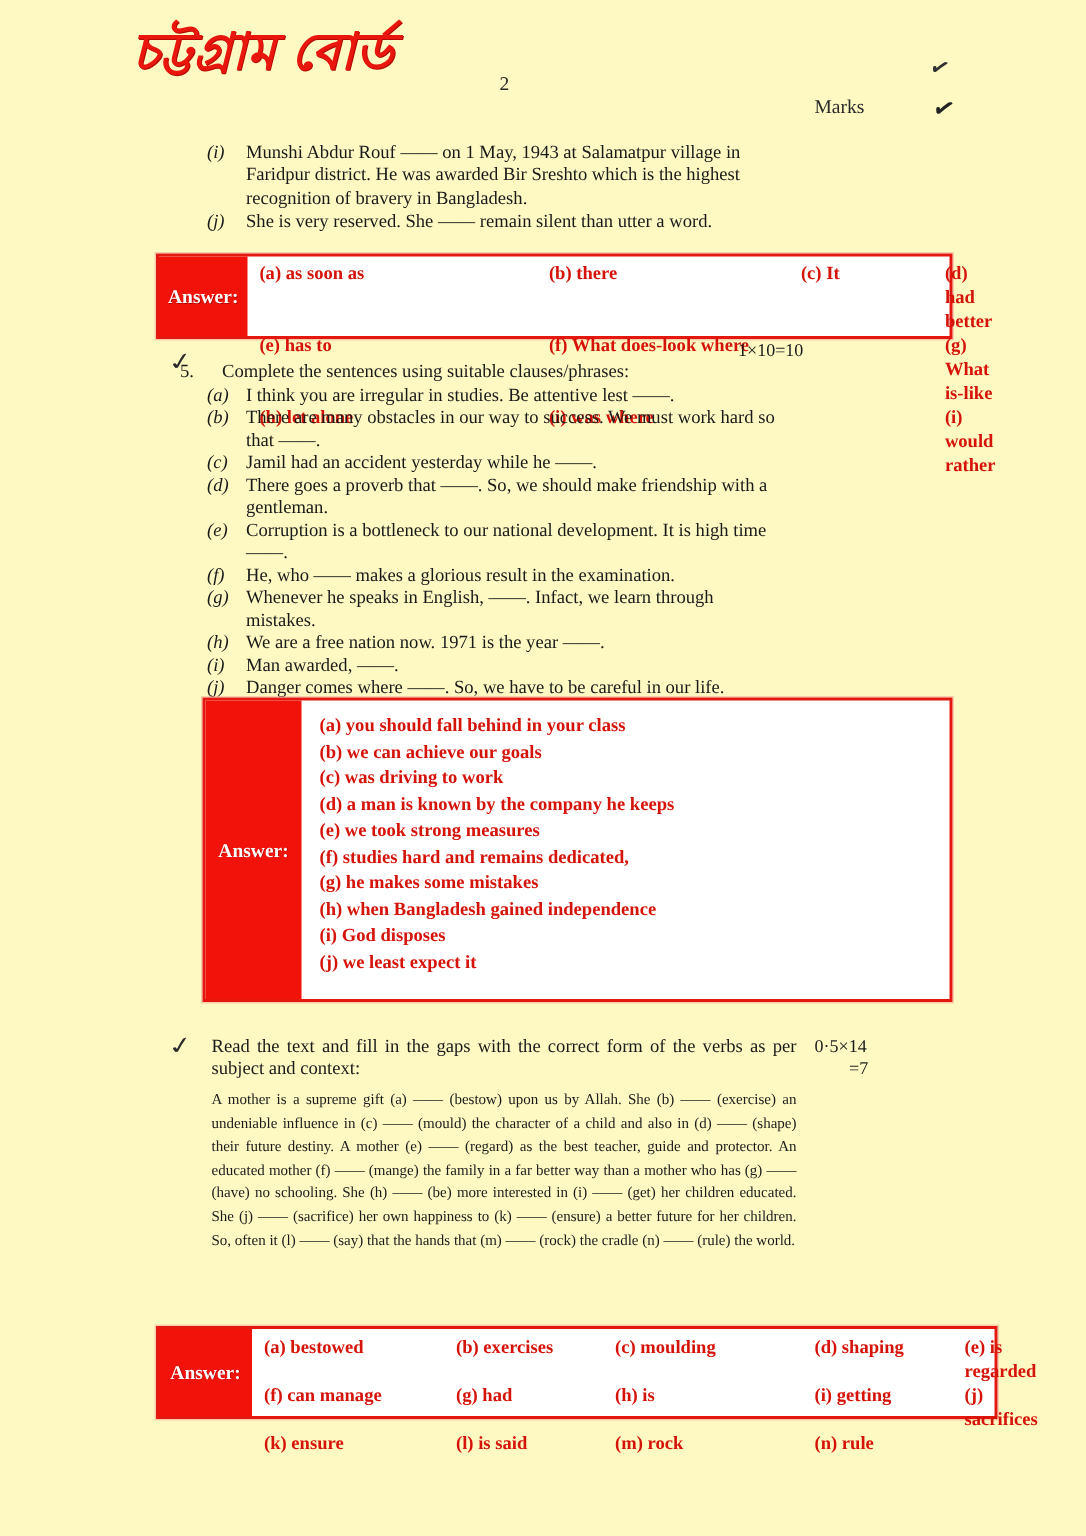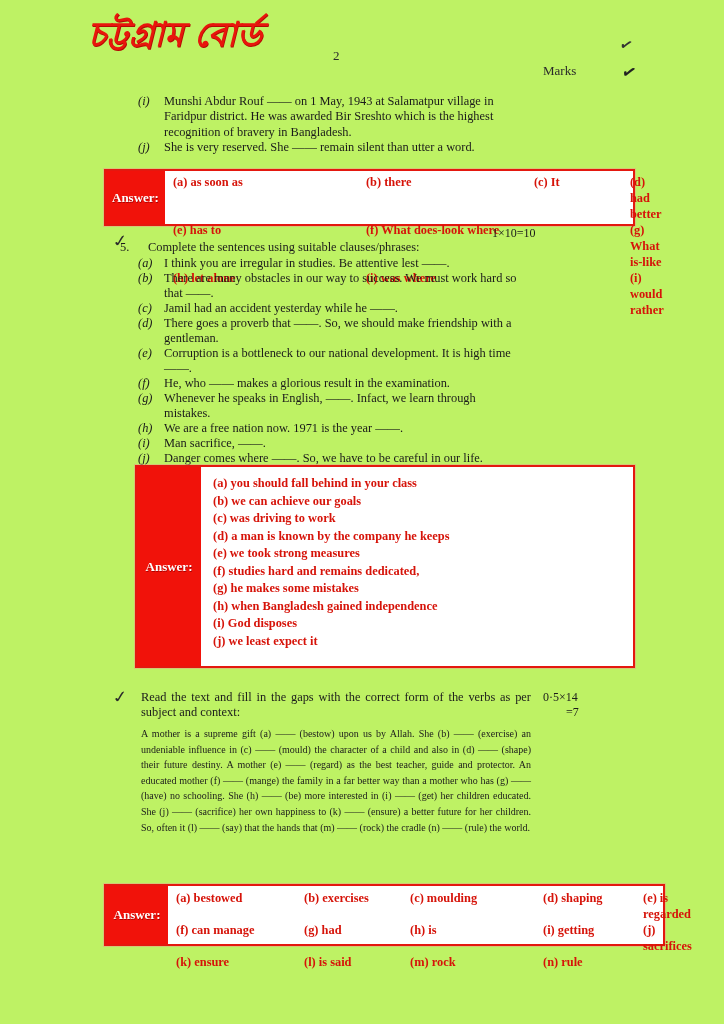--- a/index.html
+++ b/index.html
@@ -11,21 +11,21 @@
     width: 724px; height: 1024px;
     position: relative;
     font-family: "Liberation Serif", "DejaVu Serif", serif;
     color: #1a1a1a;
     overflow: hidden;
   }
   .page {
     position: relative;
     width: 724px;
     height: 1024px;
-    background: #bef264;
+    background: #fef9c3;
   }
 
   
   .board-title {
     position: absolute;
     left: 88px; top: 8px;
     font-family: "Liberation Sans", "DejaVu Sans", sans-serif;
     font-size: 34px;
     font-weight: bold;
     font-style: italic;
@@ -234,21 +234,21 @@
   <div class="item" style="left:138px; top:391px; width:382px;">
     <span class="lbl">(g)</span>
     <span class="body">Whenever he speaks in English, ——. Infact, we learn through mistakes.</span>
   </div>
   <div class="item" style="left:138px; top:421px; width:382px;">
     <span class="lbl">(h)</span>
     <span class="body">We are a free nation now. 1971 is the year ——.</span>
   </div>
   <div class="item" style="left:138px; top:436px; width:382px;">
     <span class="lbl">(i)</span>
-    <span class="body">Man sacrifice, ——.</span>
+    <span class="body">Man awarded, ——.</span>
   </div>
   <div class="item" style="left:138px; top:451px; width:382px;">
     <span class="lbl">(j)</span>
     <span class="body">Danger comes where ——. So, we have to be careful in our life.</span>
   </div>
 
   <div class="answer-box" style="left:135px; top:465px; width:500px; height:203px;">
     <div class="answer-tab" style="flex:0 0 64px;">Answer:</div>
     <div class="answer-body" style="padding-top:8px; padding-left:12px;border-radius:11px;">
       <div class="ans-line">(a) you should fall behind in your class</div>

